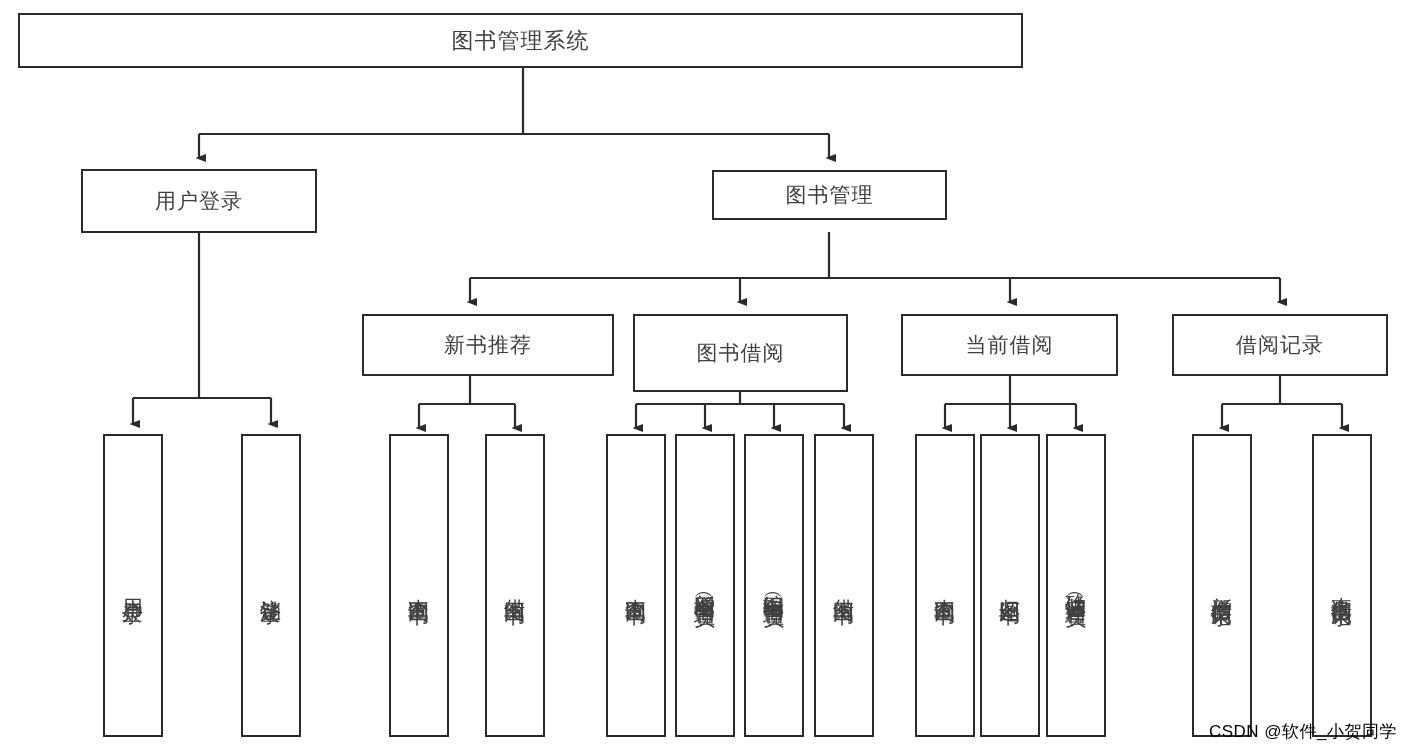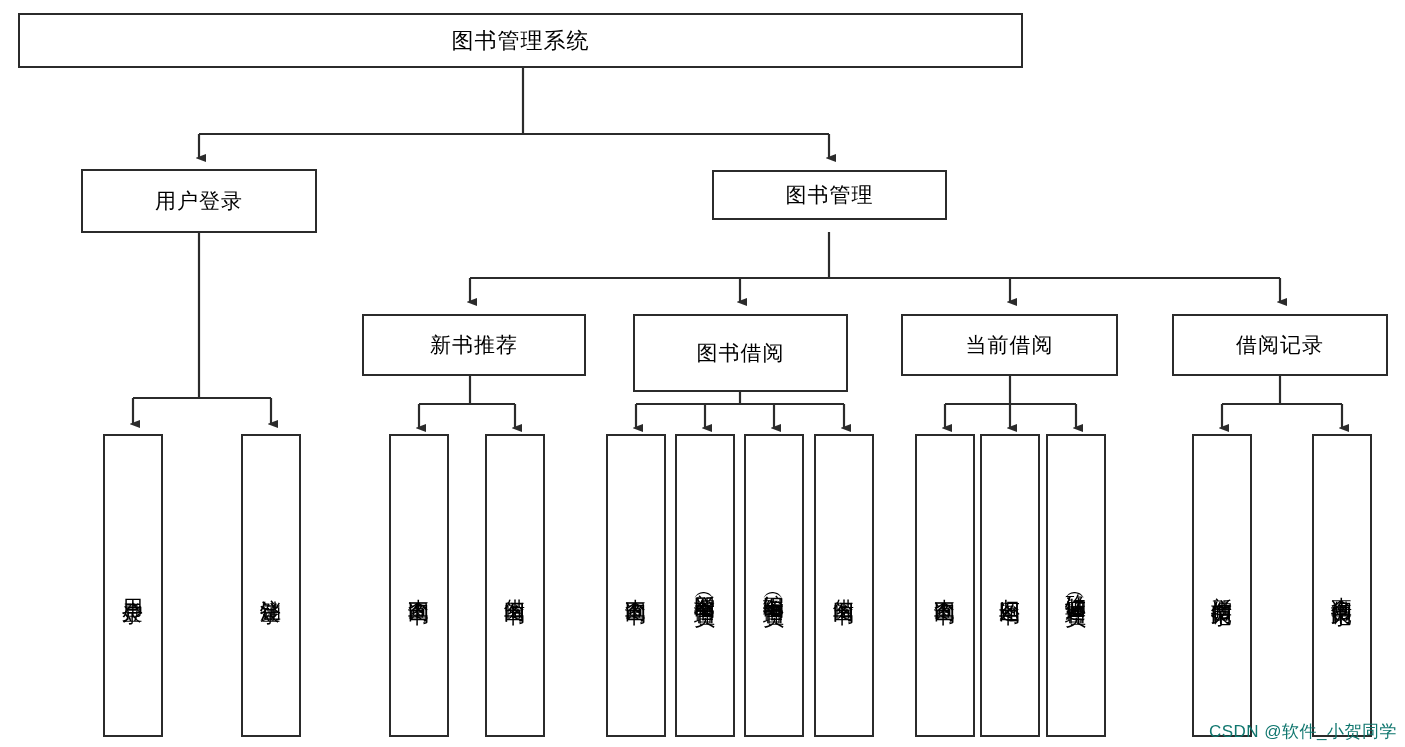--- a/index.html
+++ b/index.html
@@ -26,21 +26,21 @@
     pointer-events: none;
   }
   .node {
     position: absolute;
     box-sizing: border-box;
     background: #ffffff;
     border: 2px solid #2b2b2b;
     display: flex;
     align-items: center;
     justify-content: center;
-    color: #000000;
+    color: #404040;
   }
   .node.h {
     font-size: 21px;
     letter-spacing: 1px;
   }
   .node.root {
     font-size: 22px;
   }
   .node.v {
     writing-mode: vertical-rl;
@@ -56,21 +56,21 @@
     writing-mode: vertical-rl;
     text-orientation: upright;
     display: block;
     white-space: nowrap;
   }
   .watermark {
     position: absolute;
     right: 8px;
     bottom: 4px;
     font-size: 17px;
-    color: #0f766e;
+    color: #000000;
     letter-spacing: 0.5px;
     white-space: nowrap;
   }
 </style>
 </head>
 <body>
 
 <div id="canvas">
 
   <svg class="lines" viewBox="0 0 1405 747">
@@ -121,21 +121,21 @@
       <path d="M1222,404 L1222,428" marker-end="url(#arrow)"></path>
       <path d="M1342,404 L1342,428" marker-end="url(#arrow)"></path>
     </g>
   </svg>
 
   <div class="node h root" style="left:18px; top:13px; width:1005px; height:55px;">图书管理系统</div>
 
   <div class="node h" style="left:81px; top:169px; width:236px; height:64px;">用户登录</div>
   <div class="node h" style="left:712px; top:170px; width:235px; height:50px;">图书管理</div>
 
-  <div class="node h" style="left:362px; top:314px; width:224px; height:62px;">新书推荐</div>
+  <div class="node h" style="left:362px; top:314px; width:252px; height:62px;">新书推荐</div>
   <div class="node h" style="left:633px; top:314px; width:215px; height:78px;">图书借阅</div>
   <div class="node h" style="left:901px; top:314px; width:217px; height:62px;">当前借阅</div>
   <div class="node h" style="left:1172px; top:314px; width:216px; height:62px;">借阅记录</div>
 
   <div class="node v" style="left:103px; top:434px; width:60px; height:303px;">
     <span>用户登录</span>
   </div>
   <div class="node v" style="left:241px; top:434px; width:60px; height:303px;">
     <span>注销登录</span>
   </div>

